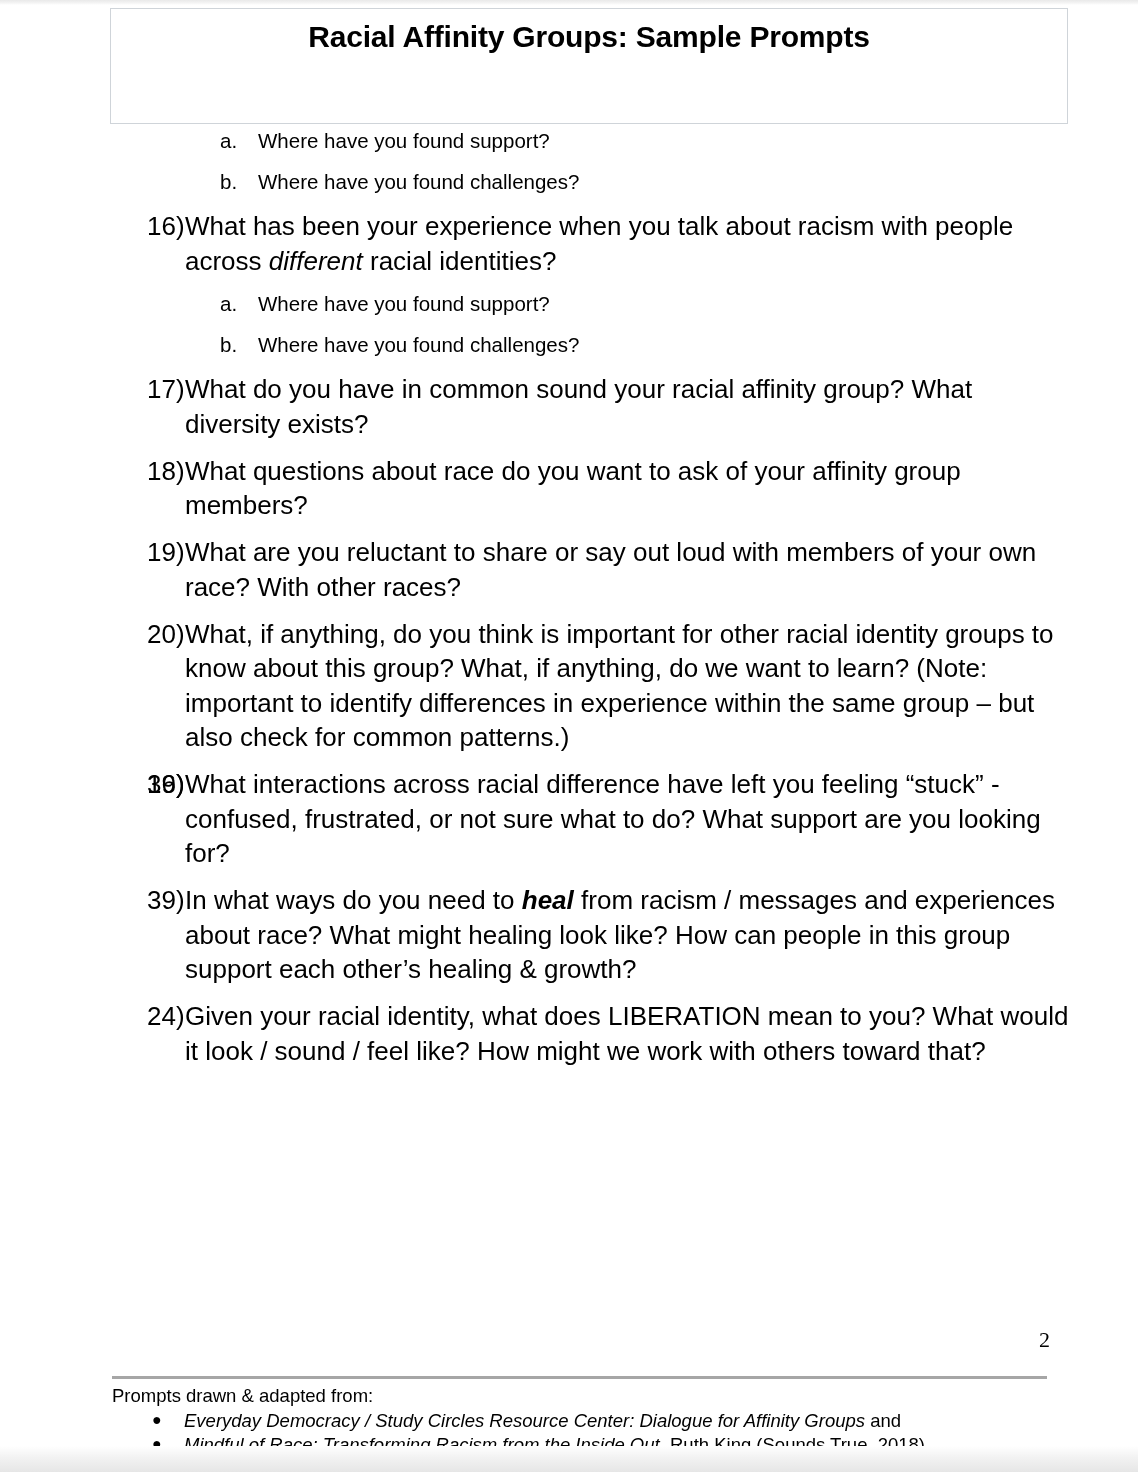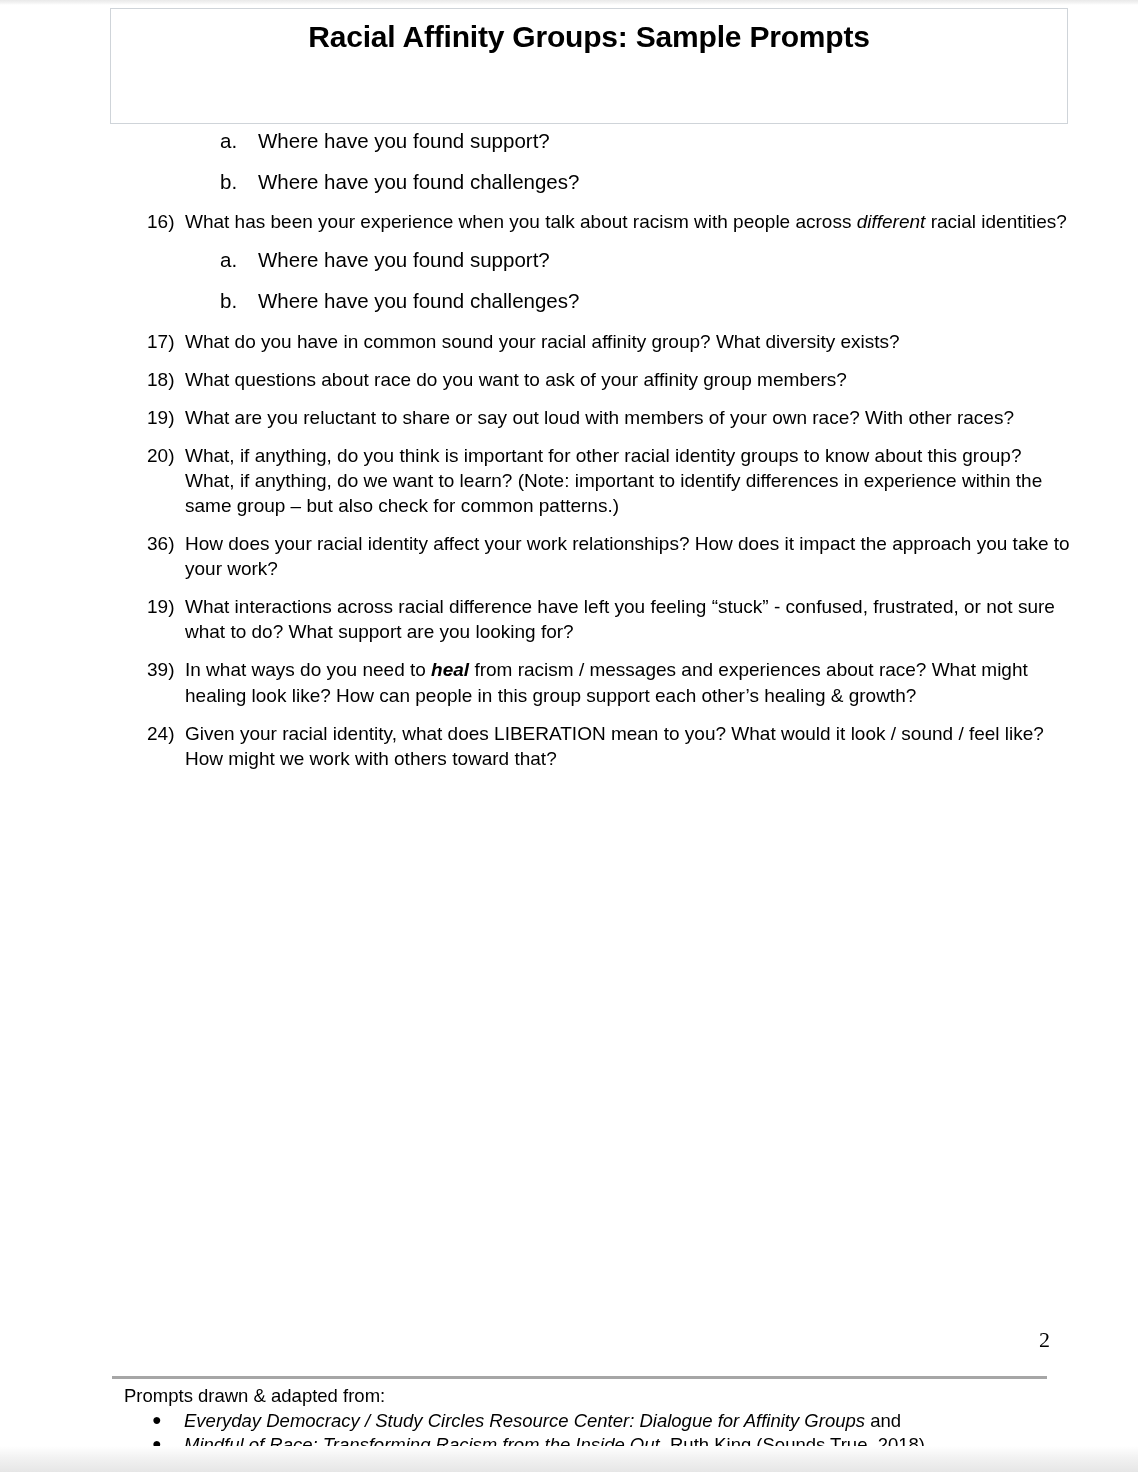--- a/index.html
+++ b/index.html
@@ -85,21 +85,21 @@
     top: 0;
     width: 34px;
     text-align: left;
   }
 
   .q-item {
     position: relative;
     margin: 0 0 13px 0;
     padding-left: 185px;
     padding-right: 64px;
-    font-size: 19px;
+    font-size: 26px;
     line-height: 1.32;
   }
   .q-item .q-marker {
     position: absolute;
     left: 147px;
     top: 0;
     width: 40px;
     text-align: left;
   }
 
@@ -127,21 +127,21 @@
   }
   .footer {
     position: absolute;
     left: 112px;
     top: 1384px;
     width: 960px;
     font-size: 18.5px;
     line-height: 1.28;
   }
   .footer-lead {
-    margin: 0 0 1px 12px;
+    margin: 0 0 1px 0;
   }
   .footer-list {
     margin: 0;
     padding: 0;
     list-style: none;
   }
   .footer-list li {
     position: relative;
     padding-left: 72px;
     margin-bottom: 1px;
@@ -207,21 +207,20 @@
       <span>What are you reluctant to share or say out loud with members of your own race? With other races?</span>
     </div>
 
     <div class="q-item">
       <span class="q-marker">20)</span>
       <span>What, if anything, do you think is important for other racial identity groups to know about this group? What, if anything, do we want to learn? (Note: important to identify differences in experience within the same group – but also check for common patterns.)</span>
     </div>
 
     <div class="q-item">
       <span class="q-marker">36)</span>
-      <span>How does your racial identity affect your work relationships? How does it impact the approach you take to your work?</span>
     </div>
 
     <div class="q-item">
       <span class="q-marker">19)</span>
       <span>What interactions across racial difference have left you feeling “stuck” - confused, frustrated, or not sure what to do? What support are you looking for?</span>
     </div>
 
     <div class="q-item">
       <span class="q-marker">39)</span>
       <span><span>In what ways do you need to </span><strong class="bd">heal</strong><span> from racism / messages and experiences about race? What might healing look like? How can people in this group support each other’s healing &amp; growth?</span></span>

